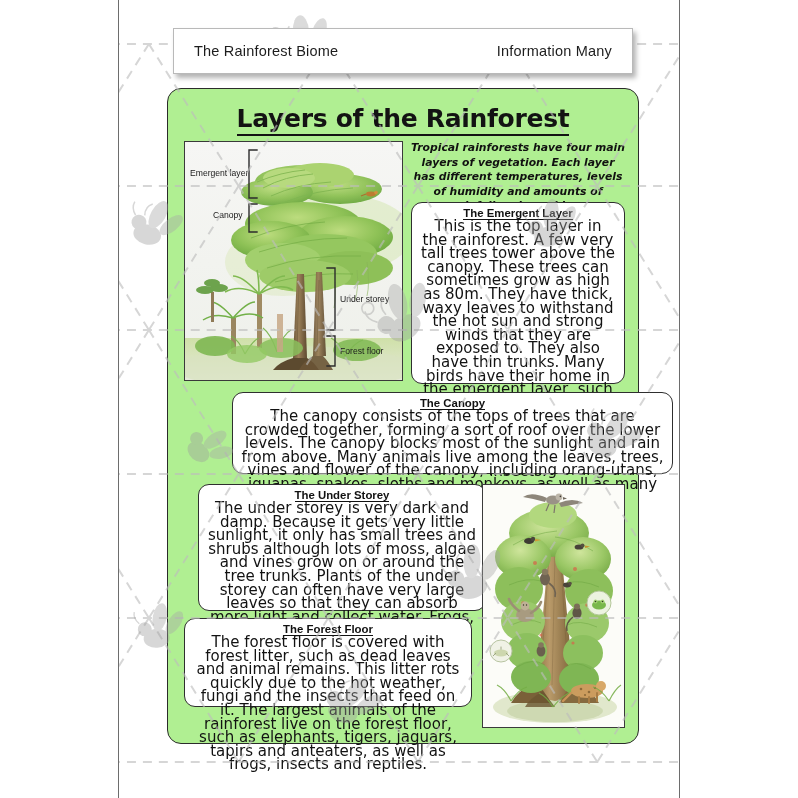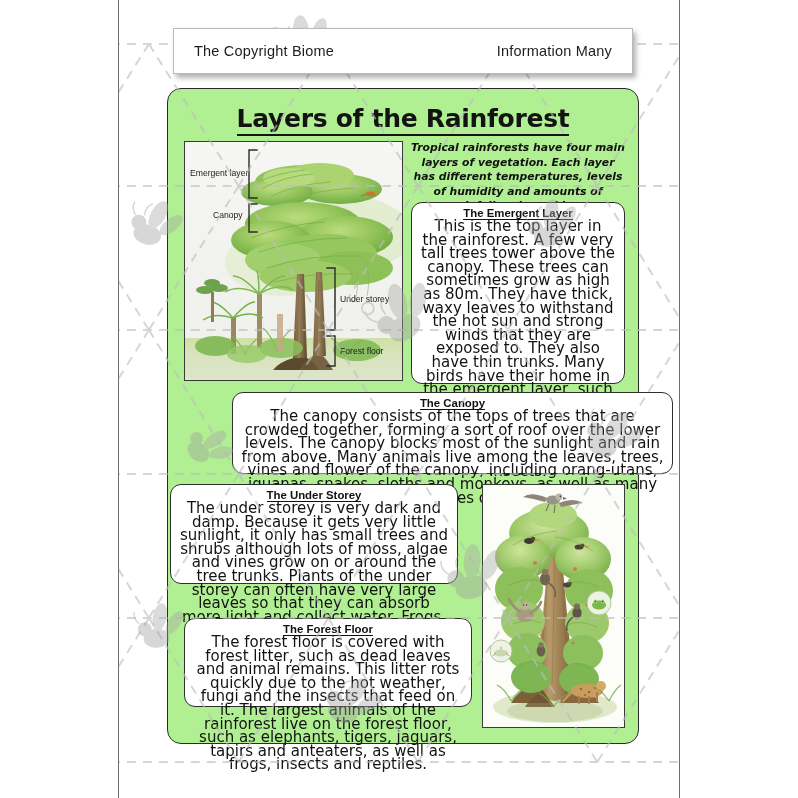--- a/index.html
+++ b/index.html
@@ -162,21 +162,21 @@
   .wbox p {
     text-align: center;
     font-family: "DejaVu Sans", sans-serif;
     font-size: 15px;
     line-height: 13.6px;
     color: #121212;
   }
 
   #box-emergent { left: 243px; top: 113px; width: 214px; height: 182px; }
   #box-canopy   { left: 16px;  top: 303px; width: 441px; height: 82px; margin-left: 48px; }
-  #box-under    { left: 2px;  top: 395px; width: 288px; height: 100px; }
+  #box-under    { left: 30px;  top: 395px; width: 288px; height: 127px; }
   #box-floor    { left: 16px;  top: 529px; width: 288px; height: 89px; }
 
   
   #tree-photo {
     position: absolute;
     left: 314px;
     top: 395px;
     width: 143px;
     height: 244px;
     background: #fbfbf8;
@@ -543,21 +543,21 @@
               <path d="M23 168 l3 3"></path>
               <path d="M18 164.6 l0 -3"></path>
           </g>
         </g>
       </svg>
     </div>
 
   </div>
 
   <div id="header-bar">
-    <div class="h-left">The Copyright Biome</div>
+    <div class="h-left">The Rainforest Biome</div>
     <div class="h-right">Information Many</div>
   </div>
 
 
   <div id="watermark">
     <svg viewBox="0 0 562 798" preserveAspectRatio="none">
       <g stroke="#bdbdbd" stroke-width="2" fill="none" stroke-dasharray="9 7" stroke-linecap="butt">
 
         <path d="M-40 44 L602 44"></path>
         <path d="M-40 186 L602 186"></path>

